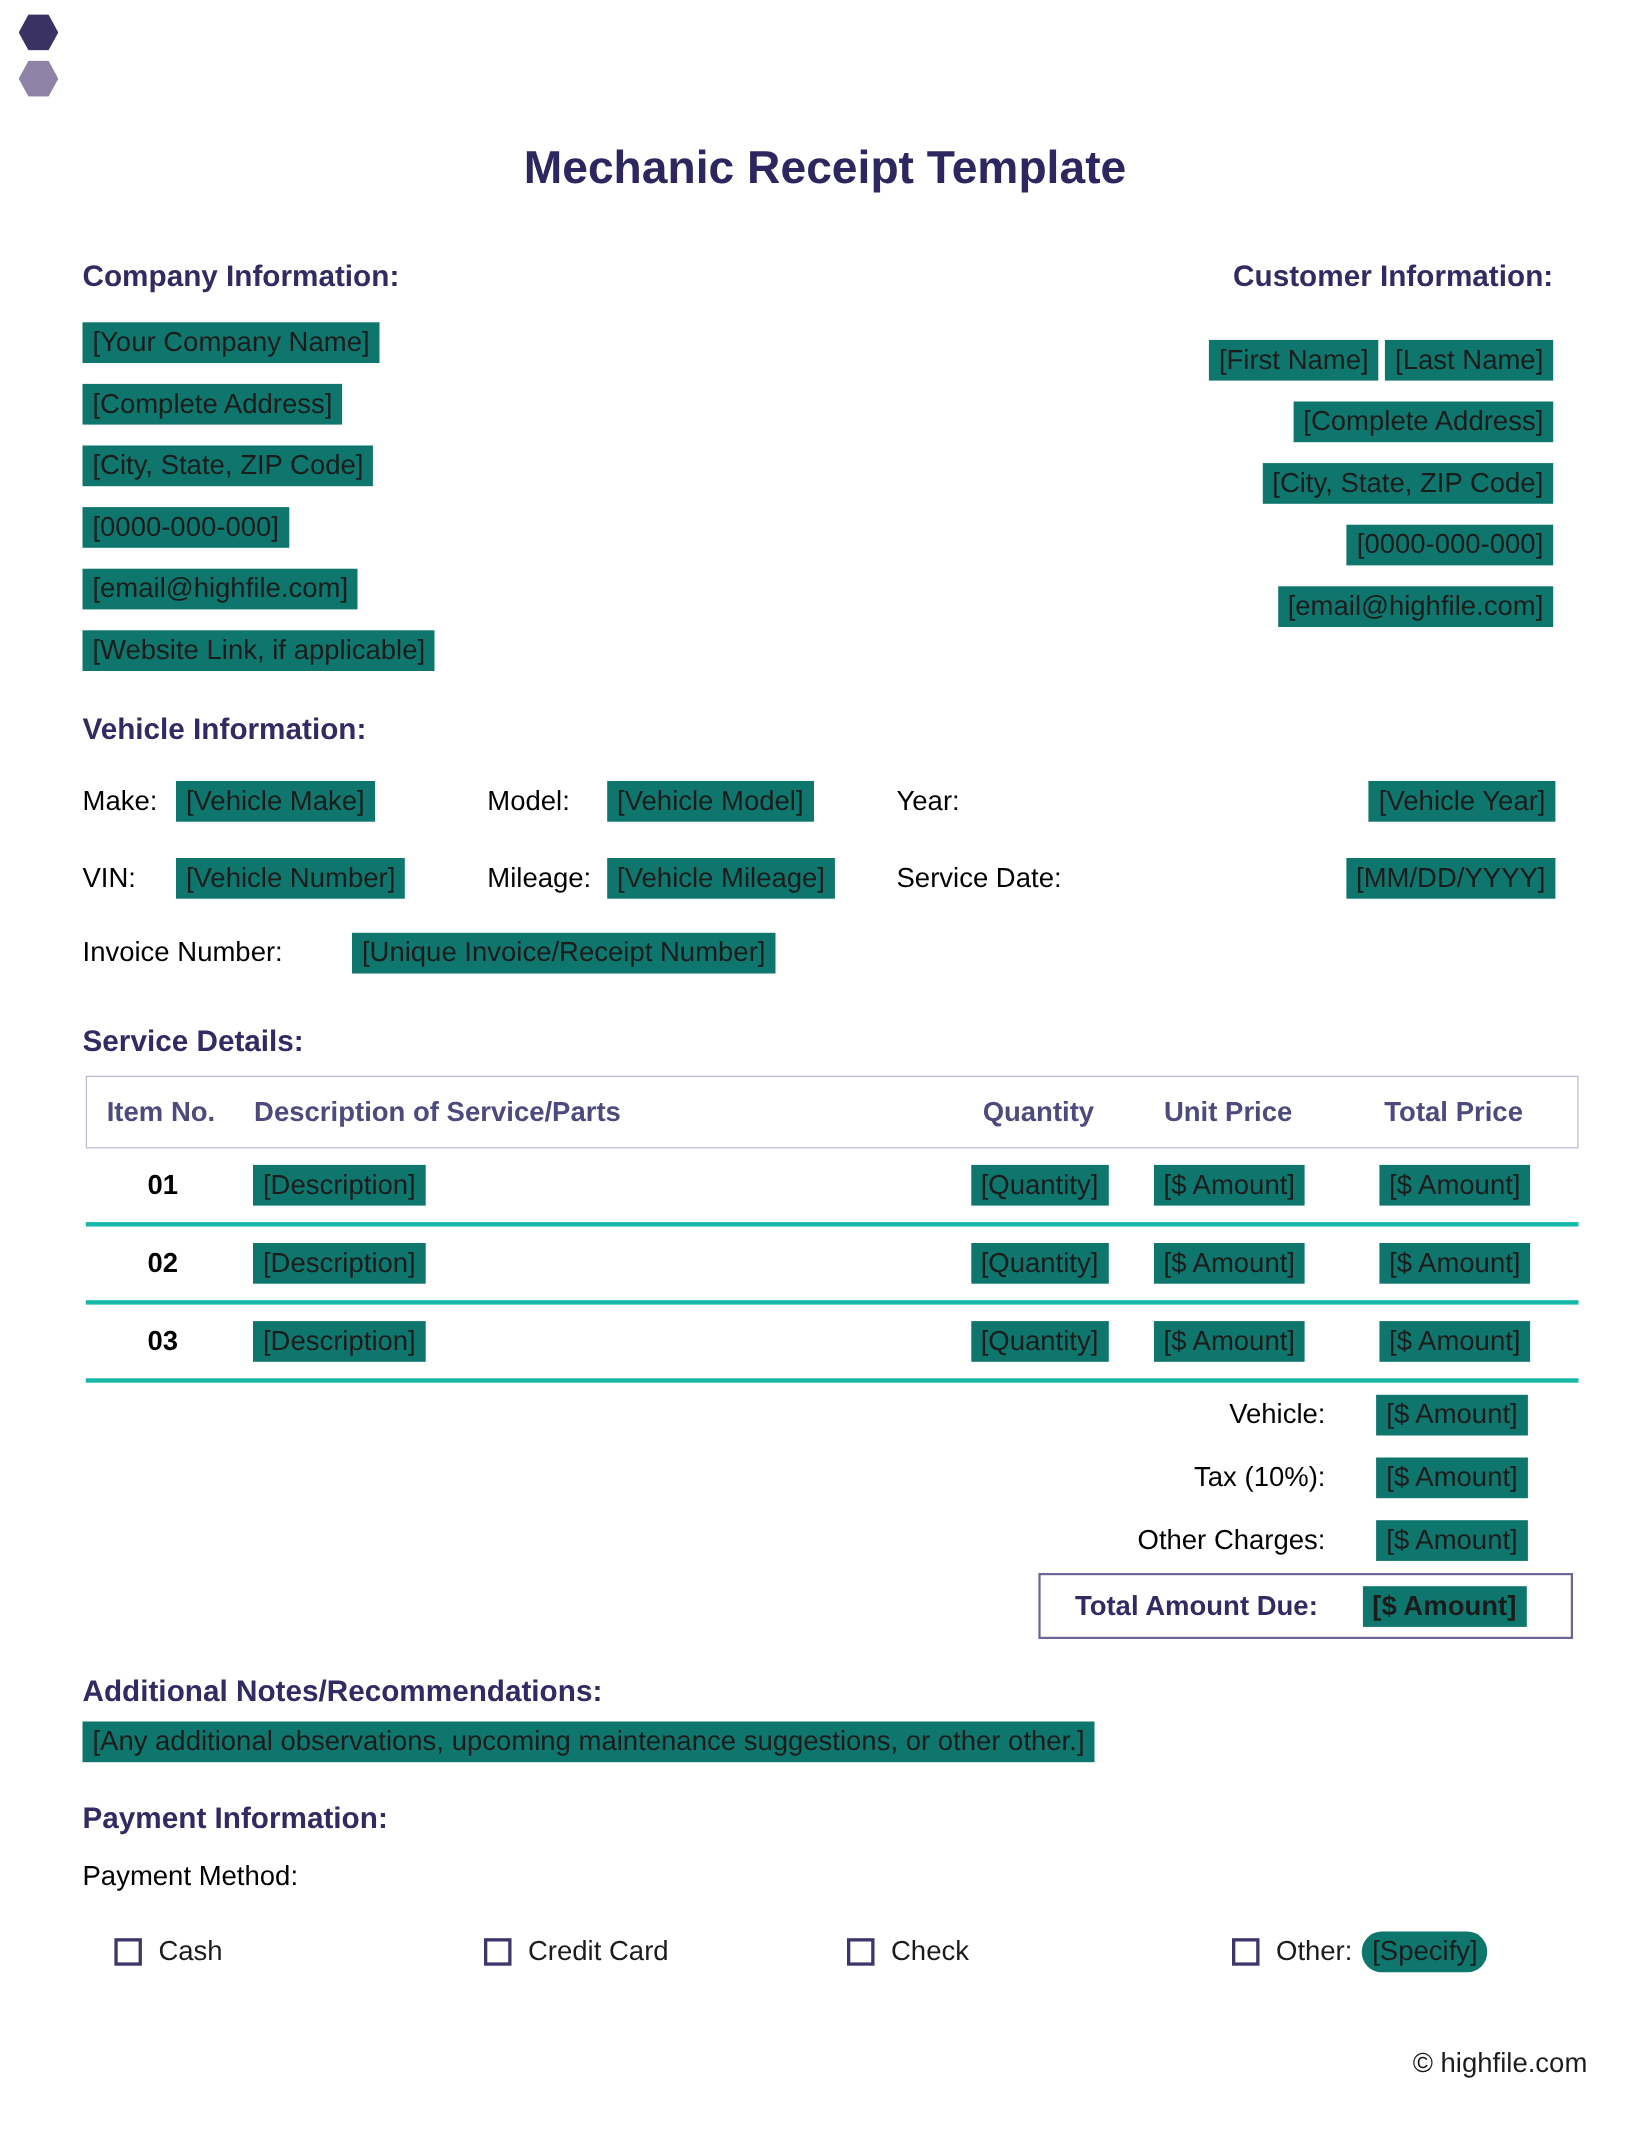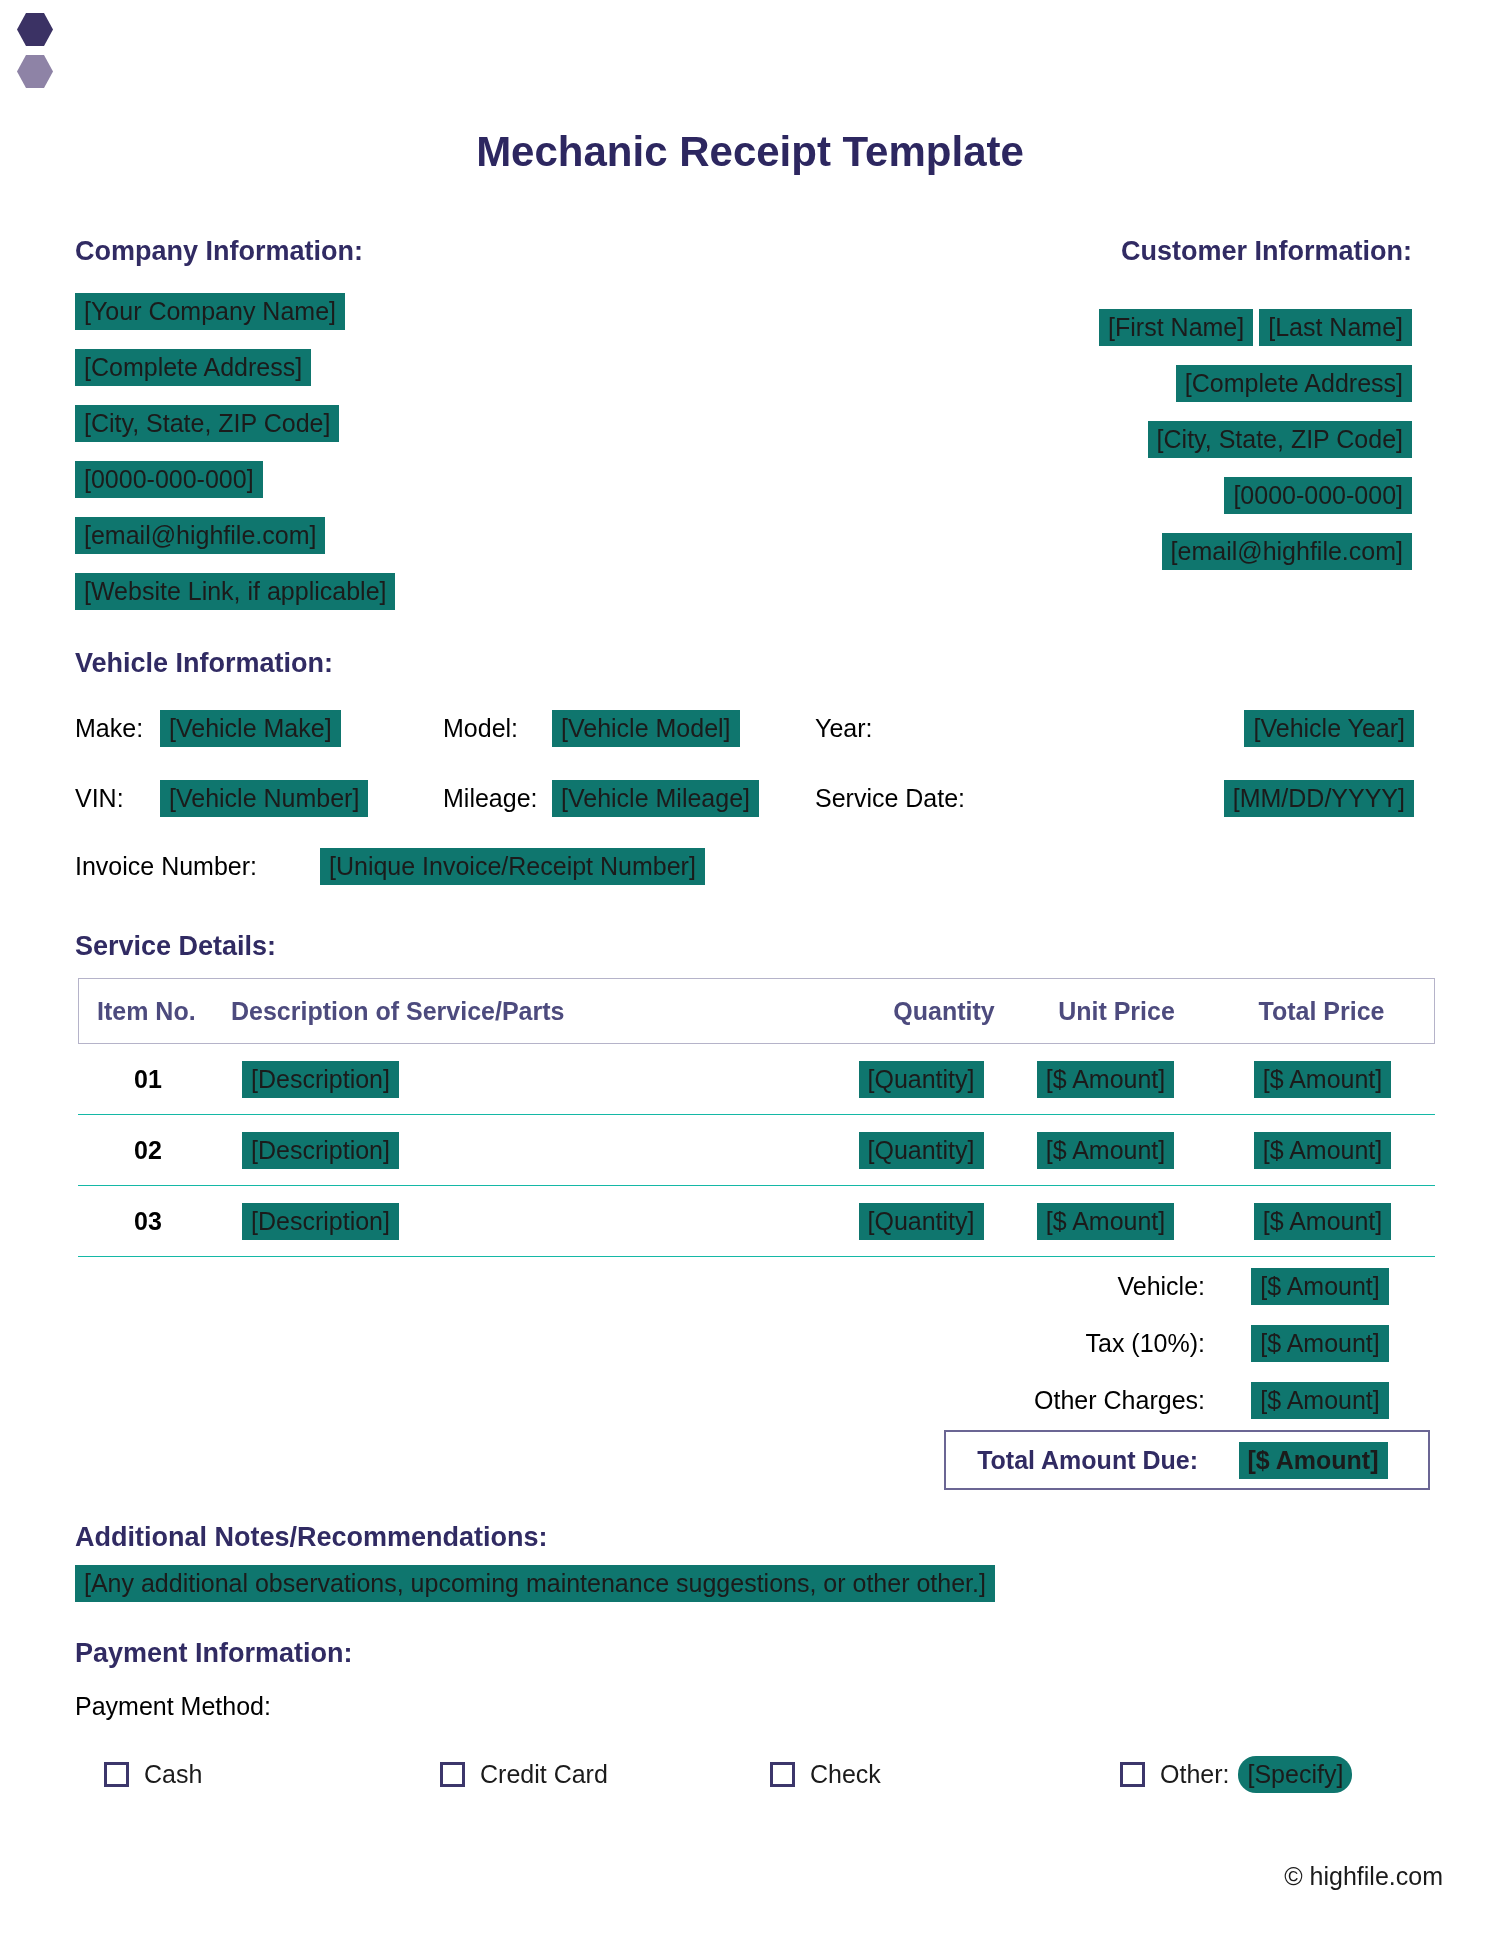--- a/index.html
+++ b/index.html
@@ -43,21 +43,21 @@
   .p-l3 { left:815px; } .v-r  { right:86px; }
   .v-inv { left:320px; }
 
   .service-h { position:absolute; left:75px; top:931px; }
   .stable { position:absolute; left:78px; top:978px; width:1357px; }
   .tgrid { display:grid; grid-template-columns:140px 1fr 160px 185px 225px; align-items:center; }
   .thead { border:1px solid #b5b3c9; height:66px; color:#4d4b7e; font-weight:bold; font-size:25px; }
   .thead .c-item { padding-left:18px; }
   .c-desc { padding-left:12px; }
   .c-center { text-align:center; }
-  .trow { height:71px; border-bottom:1px solid #14b8a6; font-size:25px;gap:12px; }
+  .trow { height:71px; border-bottom:4px solid #14b8a6; font-size:25px; }
   .trow .c-item { text-align:center; font-weight:bold; color:#000; }
 
   .totals { position:absolute; left:760px; top:1268px; width:675px; }
   .trow-total { display:flex; align-items:center; height:37px; margin-bottom:20px; }
   .trow-total .t-lbl { flex:1; text-align:right; }
   .t-amt { width:230px; text-align:center; }
 
   .grand { position:absolute; left:944px; top:1430px; width:486px; height:60px;
            border:2px solid #6b6694; display:flex; align-items:center; background:#fff; }
   .grand .g-lbl { flex:1; text-align:right; font-size:25px; font-weight:bold; color:#312b63; }

